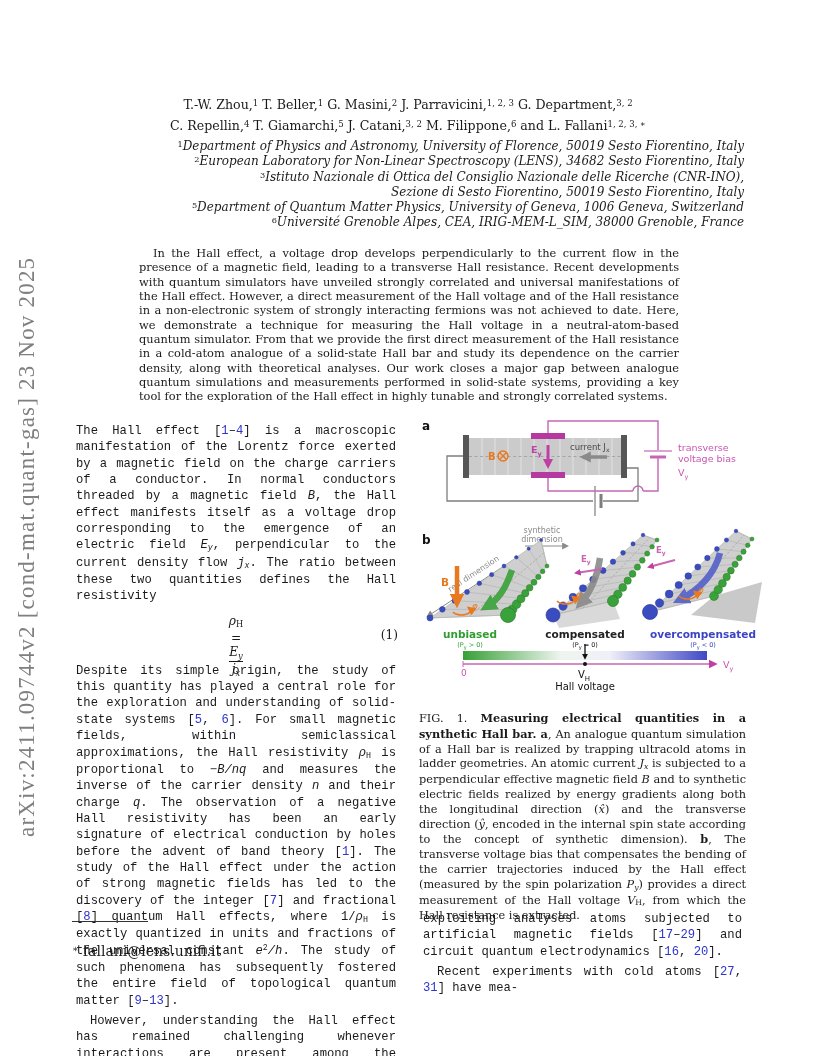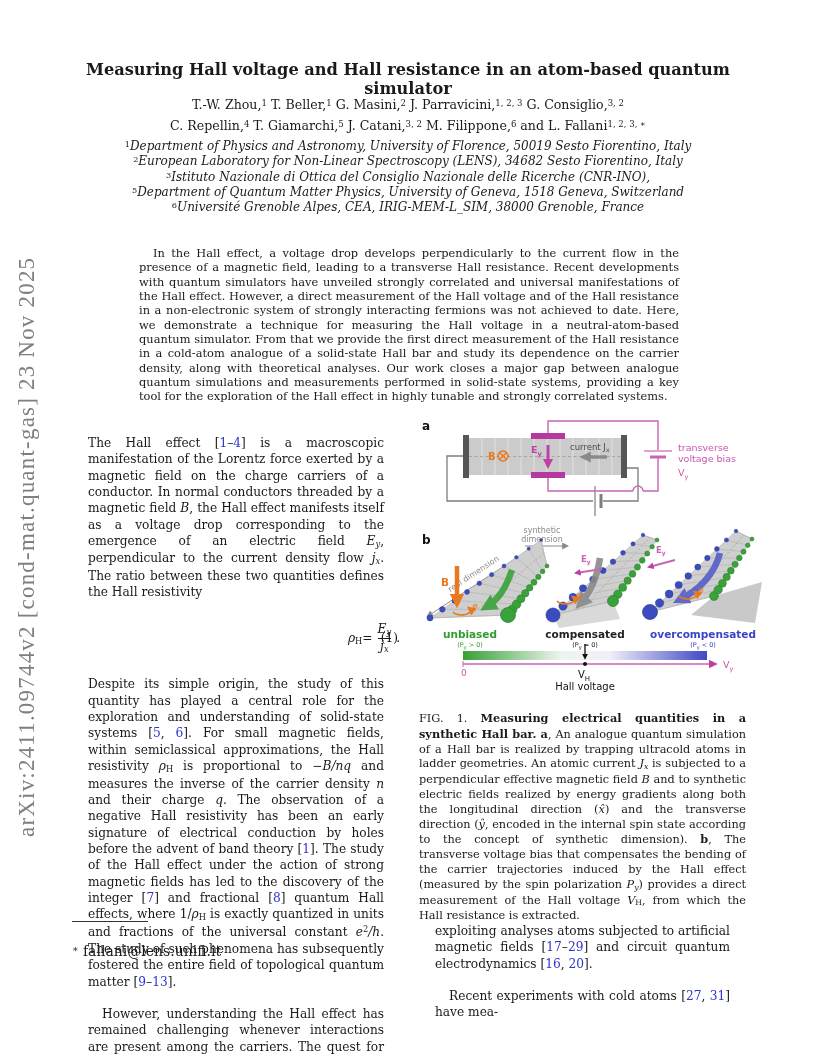--- a/index.html
+++ b/index.html
@@ -11,70 +11,70 @@
   .page{position:relative;width:816px;height:1056px;background:#ffffff;margin:0 auto;
         overflow:hidden;font-family:"DejaVu Serif","Liberation Serif",serif;color:var(--ink);}
   .stamp{position:absolute;left:14px;top:222px;height:650px;width:34px;
          writing-mode:vertical-rl;transform:rotate(180deg);
          font-family:"Liberation Serif",serif;font-size:23px;letter-spacing:1.2px;
          color:var(--stamp);text-align:center;}
   .title{position:absolute;left:80px;top:60px;width:656px;text-align:center;
          font-size:16.2px;font-weight:bold;}
   .authors{position:absolute;left:72px;top:95px;width:672px;text-align:center;
            font-size:12.6px;line-height:20px;}
-  .affils{position:absolute;left:72px;top:139px;width:672px;text-align:center;
+  .affils{position:absolute;left:72px;top:139px;width:672px;text-align:right;
           font-style:italic;font-size:12px;line-height:14.3px;}
   .affils .sup{font-style:normal;}
   .abstract{position:absolute;left:139px;top:246px;width:540px;text-align:justify;
             font-size:11.4px;line-height:14.35px;}
   .abstract .indent{display:inline-block;width:14px;}
   .colL{position:absolute;left:72px;top:419px;width:328px;text-align:justify;
         font-size:12.2px;line-height:16.35px;}
   .colR-bottom{position:absolute;left:419px;top:907px;width:327px;text-align:justify;
         font-size:12.2px;line-height:16.35px;}
-  .para{margin:16px;}
+  .para{margin:4px;font-family:Liberation Mono, monospace;}
   .para.ind{text-indent:14px;}
   .sup{font-size:68%;position:relative;top:-0.38em;}
   .sub{font-size:68%;position:relative;top:0.25em;}
   .isub{font-size:68%;position:relative;top:0.25em;font-style:italic;}
   .i{font-style:italic;}
   .b{font-weight:bold;}
   .ref{color:var(--ref);}
   .equation{position:relative;height:44px;margin:8px 0 6px 0;display:flex;
-            align-items:center;justify-content:flex-end;}
+            align-items:center;justify-content:space-between;flex-direction:column;}
   .frac{display:inline-flex;flex-direction:column;align-items:center;margin:0 5px;
         font-size:12.2px;line-height:13px;}
   .frac .bar{width:100%;border-top:1px solid var(--ink);margin:1px 0;}
   .eq-tag{position:absolute;right:2px;top:14px;font-size:12.2px;}
   .figure-wrap{position:absolute;left:419px;top:416px;width:345px;height:277px;}
   .caption{position:absolute;left:419px;top:711px;width:327px;text-align:justify;
            font-size:11.3px;line-height:14.8px;}
   .footnote-rule{position:absolute;left:72px;top:921px;width:76px;border-top:1px solid #333;}
   .footnote{position:absolute;left:72px;top:943px;width:328px;font-size:14px;}
   svg text{font-family:"DejaVu Sans","Liberation Sans",sans-serif;}
 </style>
 </head>
 <body>
 
 <div class="page">
 
   <div class="stamp">arXiv:2411.09744v2  [cond-mat.quant-gas]  23 Nov 2025</div>
 
-  <div class="title">Measuring Hall voltage and Hall resistance in an atom-based quantum simulator</div>
 
   <div class="authors">
-    <div><span>T.-W. Zhou,</span><span class="sup">1</span><span> T. Beller,</span><span class="sup">1</span><span> G. Masini,</span><span class="sup">2</span><span> J. Parravicini,</span><span class="sup">1, 2, 3</span><span> G. Consiglio,</span><span class="sup">3, 2</span></div>
+    <div><span>T.-W. Zhou,</span><span class="sup">1</span><span> T. Beller,</span><span class="sup">1</span><span> G. Masini,</span><span class="sup">2</span><span> J. Parravicini,</span><span class="sup">1, 2, 3</span><span> G. Department,</span><span class="sup">3, 2</span></div>
     <div><span>C. Repellin,</span><span class="sup">4</span><span> T. Giamarchi,</span><span class="sup">5</span><span> J. Catani,</span><span class="sup">3, 2</span><span> M. Filippone,</span><span class="sup">6</span><span> and L. Fallani</span><span class="sup">1, 2, 3, ∗</span></div>
   </div>
 
   <div class="affils">
     <div><span class="sup">1</span><span>Department of Physics and Astronomy, University of Florence, 50019 Sesto Fiorentino, Italy</span></div>
     <div><span class="sup">2</span><span>European Laboratory for Non-Linear Spectroscopy (LENS), 34682 Sesto Fiorentino, Italy</span></div>
     <div><span class="sup">3</span><span>Istituto Nazionale di Ottica del Consiglio Nazionale delle Ricerche (CNR-INO),</span></div>
-    <div><span class="sup">5</span><span>Department of Quantum Matter Physics, University of Geneva, 1518 Geneva, Switzerland</span></div>
+    <div><span class="sup"></span><span>Sezione di Sesto Fiorentino, 50019 Sesto Fiorentino, Italy</span></div>
+    <div><span class="sup">5</span><span>Department of Quantum Matter Physics, University of Geneva, 1006 Geneva, Switzerland</span></div>
     <div><span class="sup">6</span><span>Université Grenoble Alpes, CEA, IRIG-MEM-L_SIM, 38000 Grenoble, France</span></div>
   </div>
 
   <div class="abstract"><span class="indent"></span><span>In the Hall effect, a voltage drop develops perpendicularly to the current flow in the presence of a magnetic field, leading to a transverse Hall resistance.  Recent developments with quantum simulators have unveiled strongly correlated and universal manifestations of the Hall effect.  However, a direct measurement of the Hall voltage and of the Hall resistance in a non-electronic system of strongly interacting fermions was not achieved to date.  Here, we demonstrate a technique for measuring the Hall voltage in a neutral-atom-based quantum simulator.  From that we provide the first direct measurement of the Hall resistance in a cold-atom analogue of a solid-state Hall bar and study its dependence on the carrier density, along with theoretical analyses.  Our work closes a major gap between analogue quantum simulations and measurements performed in solid-state systems, providing a key tool for the exploration of the Hall effect in highly tunable and strongly correlated systems.</span></div>
 
   <div class="colL">
     <p class="para"><span>The Hall effect [</span><span class="ref">1</span><span>–</span><span class="ref">4</span><span>] is a macroscopic manifestation of the Lorentz force exerted by a magnetic field on the charge carriers of a conductor.  In normal conductors threaded by a magnetic field </span><span class="i">B</span><span>, the Hall effect manifests itself as a voltage drop corresponding to the emergence of an electric field </span><span class="i">E</span><span class="isub">y</span><span>, perpendicular to the current density flow </span><span class="i">j</span><span class="isub">x</span><span>.  The ratio between these two quantities defines the Hall resistivity</span></p>
     <div class="equation">
       <span><span class="i">ρ</span><span class="sub">H</span></span>
         <span> = </span>

